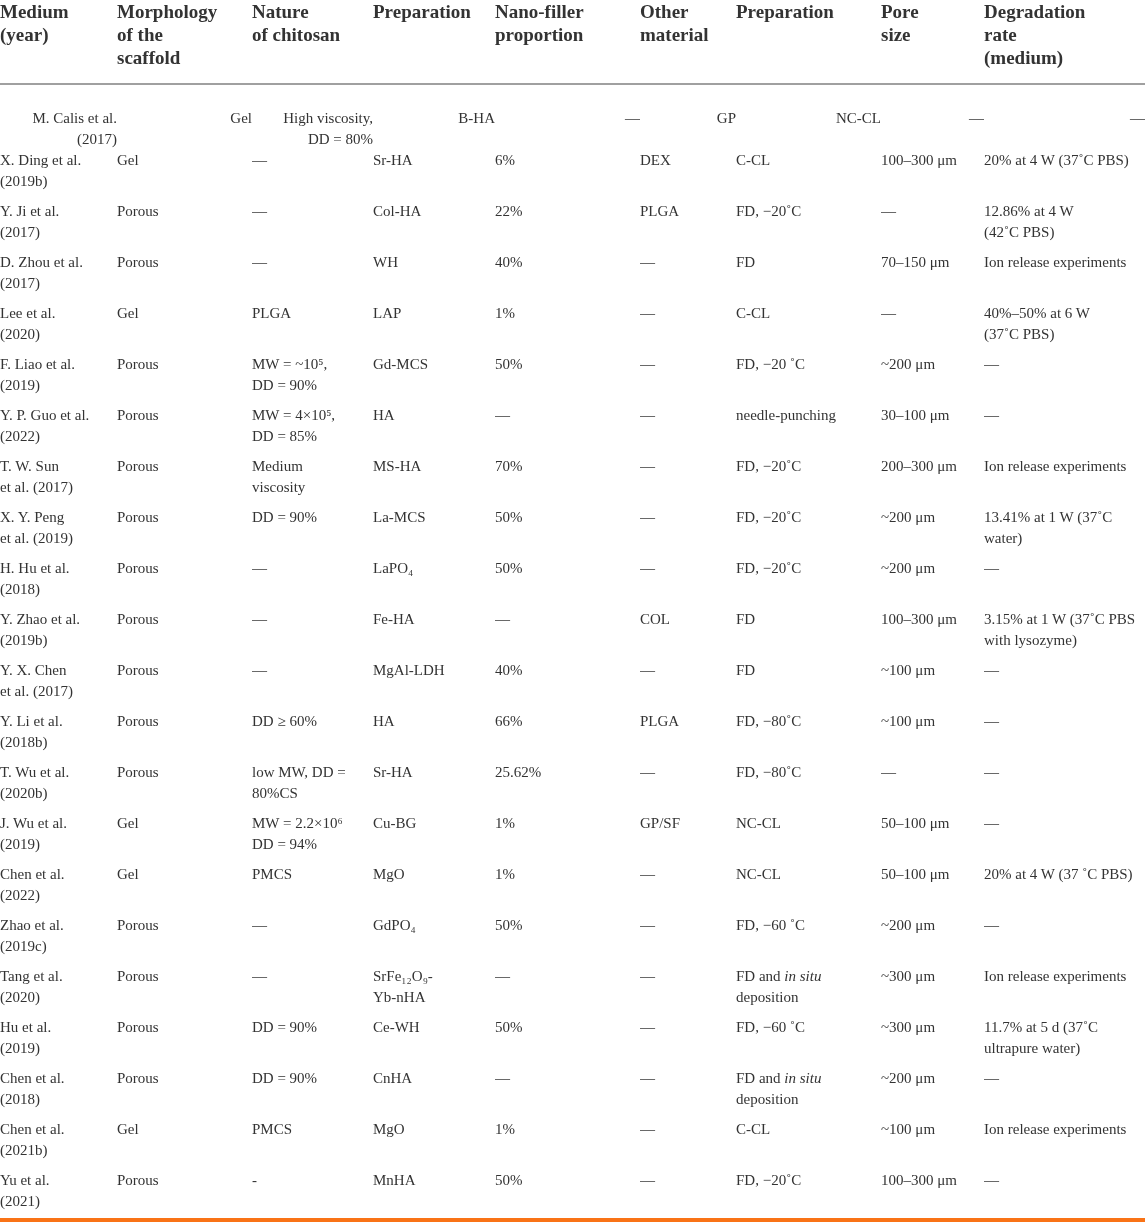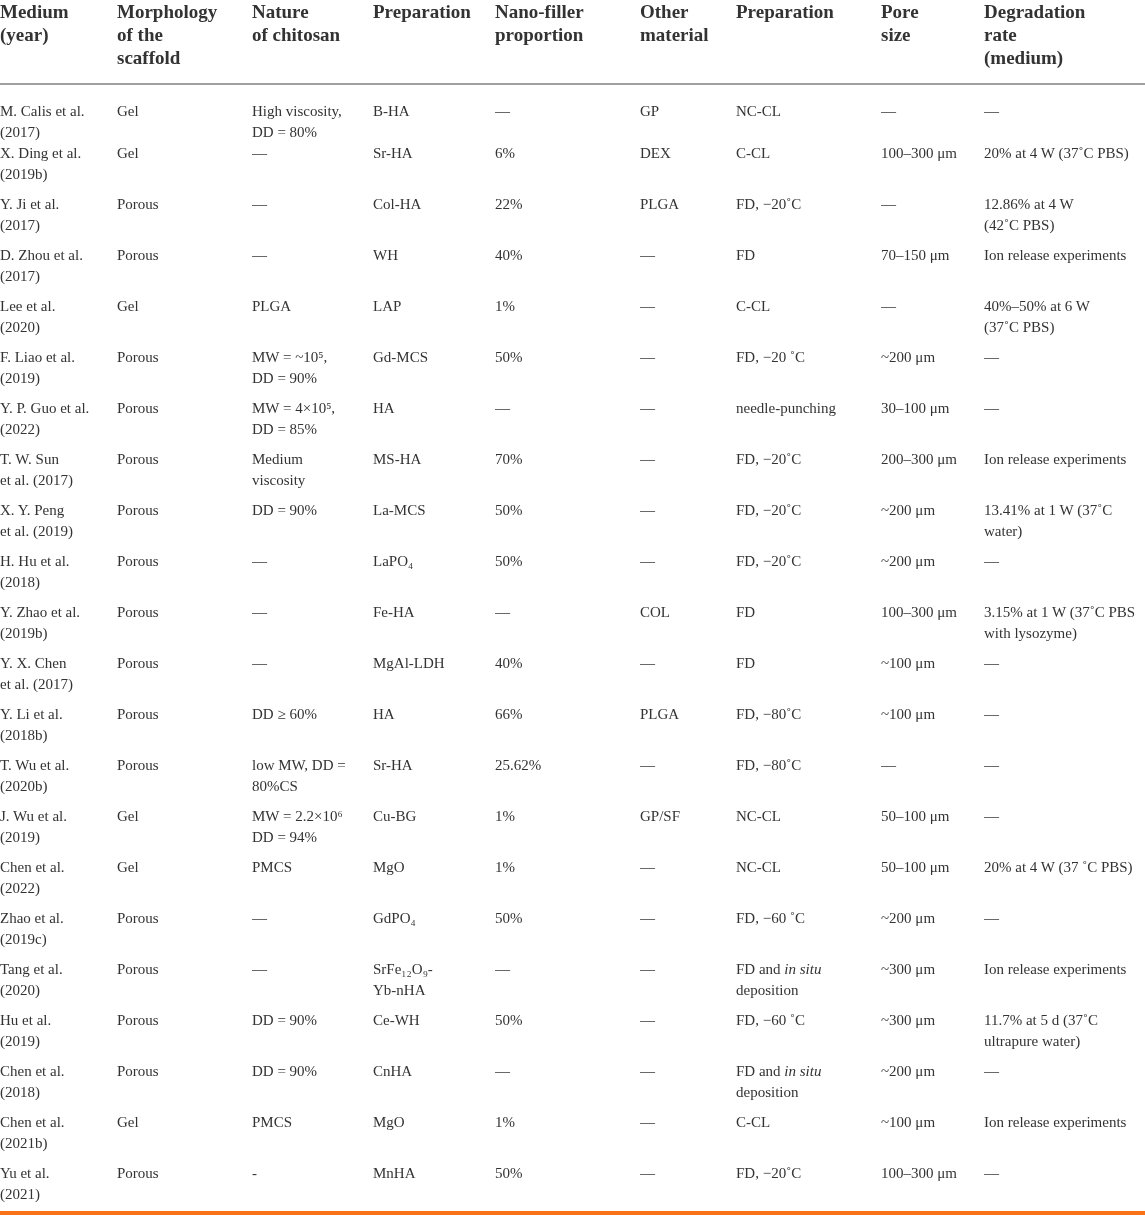--- a/index.html
+++ b/index.html
@@ -44,22 +44,23 @@
     tbody td {
       font-size: 15px;
       line-height: 21px;
       vertical-align: top;
       padding: 0;
       height: 51px;
       color: #333333;
       overflow: hidden;
     }
     tbody tr:first-child td {
-      padding-top: 16px;
+      padding-top: 23px;
       height: 35px;
+      text-align: right;
     }
     tbody tr:last-child td {
       height: 48px;
       border-bottom: 4px solid #f97316;
     }
     .cell {
       display: block;
       white-space: pre-line;
     }
     em { }

